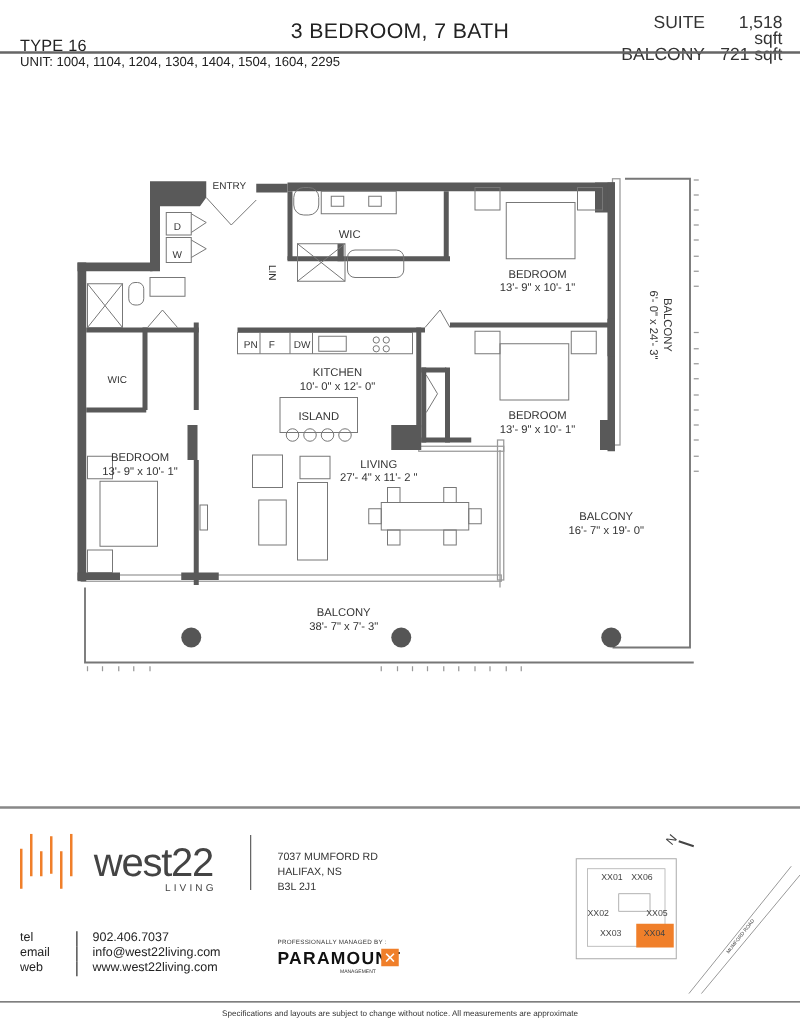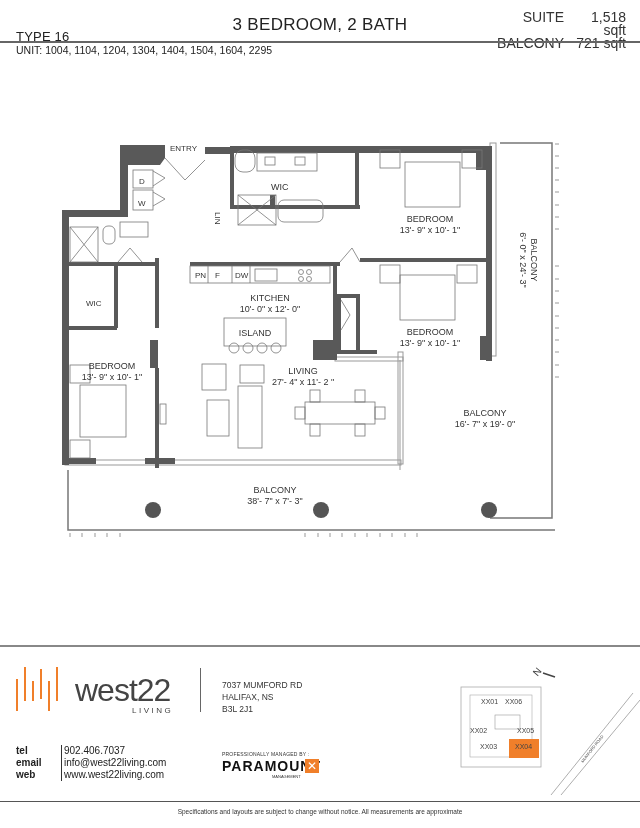--- a/index.html
+++ b/index.html
@@ -16,34 +16,34 @@
   .plan{left:0;top:0;}
   .rl{font-size:9px;fill:#333;font-family:"Liberation Sans",sans-serif;}
   .rs{font-size:8px;fill:#333;font-family:"Liberation Sans",sans-serif;}
   .foot-rule{left:0;top:645px;width:640px;height:2px;background:#888;}
   .logo-text{left:75px;top:672px;font-size:32px;color:#444;letter-spacing:-1px;font-family:"Liberation Sans",sans-serif;font-weight:400;}
   .logo-sub{left:132px;top:706px;font-size:8px;letter-spacing:2.5px;color:#444;}
   .vdiv{left:200px;top:668px;width:1px;height:44px;background:#666;}
   .addr{left:222px;top:679px;font-size:8.5px;line-height:12px;color:#333;}
   .contact{left:16px;top:745px;font-size:10px;line-height:12px;color:#222;}
   .contact .r{display:flex;}
-  .contact .k{width:45px;font-weight:bold;}
-  .contact .v{border-left:1px solid #333;padding-left:2px;}
+  .contact .k{width:45px;}
+  .contact .v{border-left:1px solid #333;padding-left:12px;}
   .pm-sub{left:222px;top:751px;font-size:5px;color:#333;letter-spacing:0.2px;}
   .pm-main{left:222px;top:758px;font-size:14px;font-weight:bold;color:#111;letter-spacing:1px;}
   .pm-x{left:305px;top:759px;width:14px;height:14px;background:#f07f2a;color:#fff;font-size:12px;line-height:14px;text-align:center;}
   .pm-mgmt{left:272px;top:774px;font-size:4px;color:#333;}
   .foot-rule2{left:0;top:801px;width:640px;height:1px;background:#555;}
   .disclaimer{left:0;width:640px;top:808px;text-align:center;font-size:6.5px;color:#333;}
 </style>
 </head>
 <body>
 
 <div class="abs hdr-type">TYPE 16</div>
-<div class="abs hdr-title">3 BEDROOM, 2 BATH</div>
+<div class="abs hdr-title">3 BEDROOM, 7 BATH</div>
 <div class="abs hdr-area">
   <div class="row">
       <span class="lbl">SUITE</span>
       <span class="val">1,518 sqft</span>
     </div>
   <div class="row">
       <span class="lbl">BALCONY</span>
       <span class="val">721 sqft</span>
     </div>
 </div>

